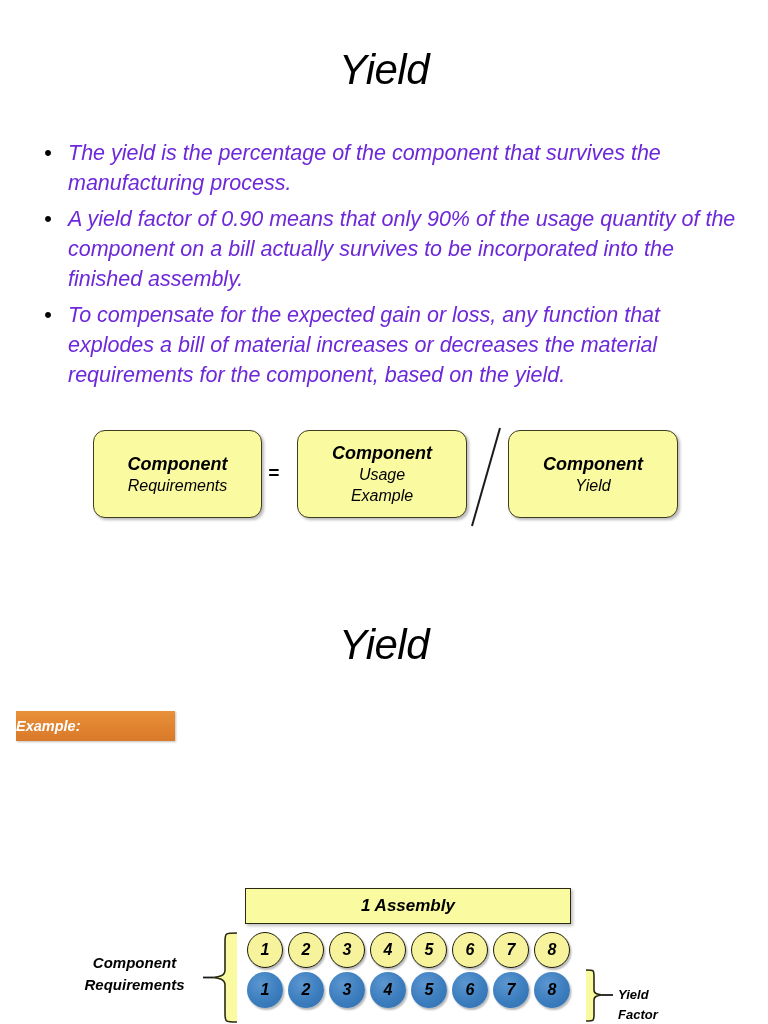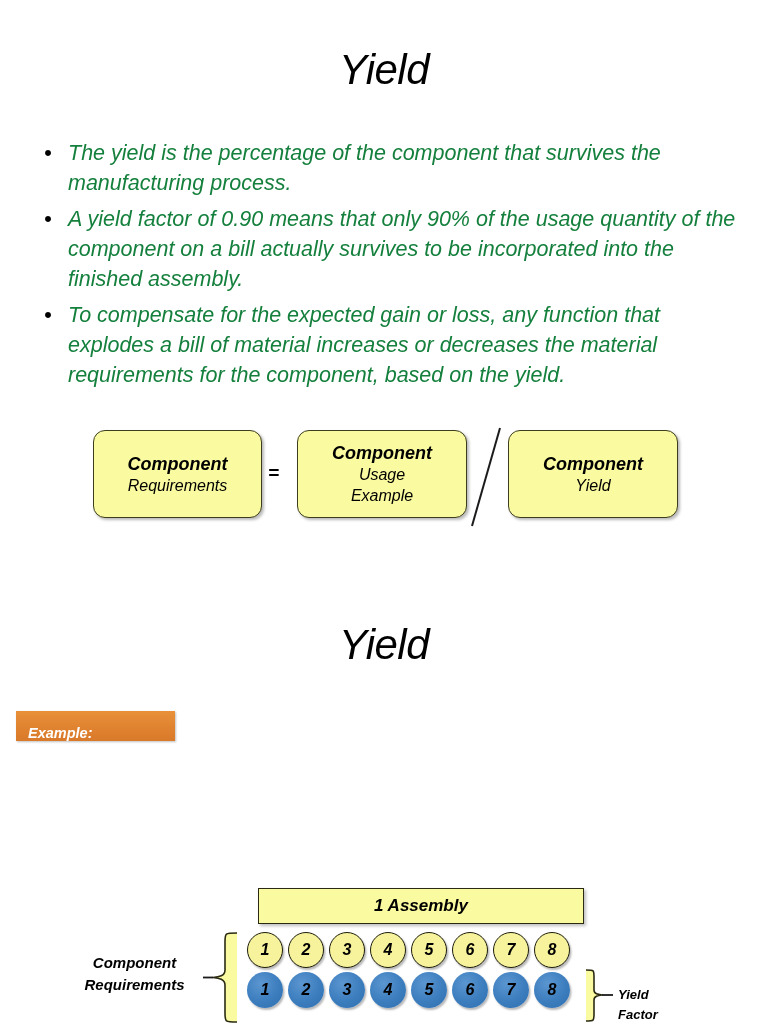--- a/index.html
+++ b/index.html
@@ -51,21 +51,21 @@
     font-size: 22px;
     line-height: 30px;
     text-align: left;
     padding-left: 6px;
     box-sizing: border-box;
   }
   .bullet-text {
     flex: 1 1 auto;
     font-size: 21.5px;
     line-height: 30px;
-    color: #15803d;
+    color: #6d28d9;
   }
 
   
   .formula-area {
     position: absolute;
     left: 0;
     top: 420px;
     width: 768px;
     height: 110px;
   }
@@ -118,40 +118,39 @@
     position: absolute;
     left: 16px;
     top: 111px;
     width: 159px;
     height: 30px;
     background: linear-gradient(to bottom, #E8903A 0%, #E08330 55%, #D9792A 100%);
     color: #ffffff;
     font-size: 14.5px;
     font-weight: bold;
     display: flex;
-    align-items: flex-end;
-    padding-left: 12px;
+    align-items: center;
     box-sizing: border-box;
     box-shadow: 1px 1px 2px rgba(0,0,0,0.25);
   }
 
   #example-text {
     position: absolute;
     left: 141px;
     top: 158px;
     width: 520px;
     font-size: 15.2px;
     font-weight: bold;
     line-height: 23.5px;
     color: #1a1a1a;
   }
 
   #assembly-bar {
     position: absolute;
-    left: 258px;
+    left: 245px;
     top: 288px;
     width: 326px;
     height: 36px;
     background: #FAFAA0;
     border: 1.5px solid #2a2a12;
     box-sizing: border-box;
     display: flex;
     align-items: center;
     justify-content: center;
     font-size: 17px;

